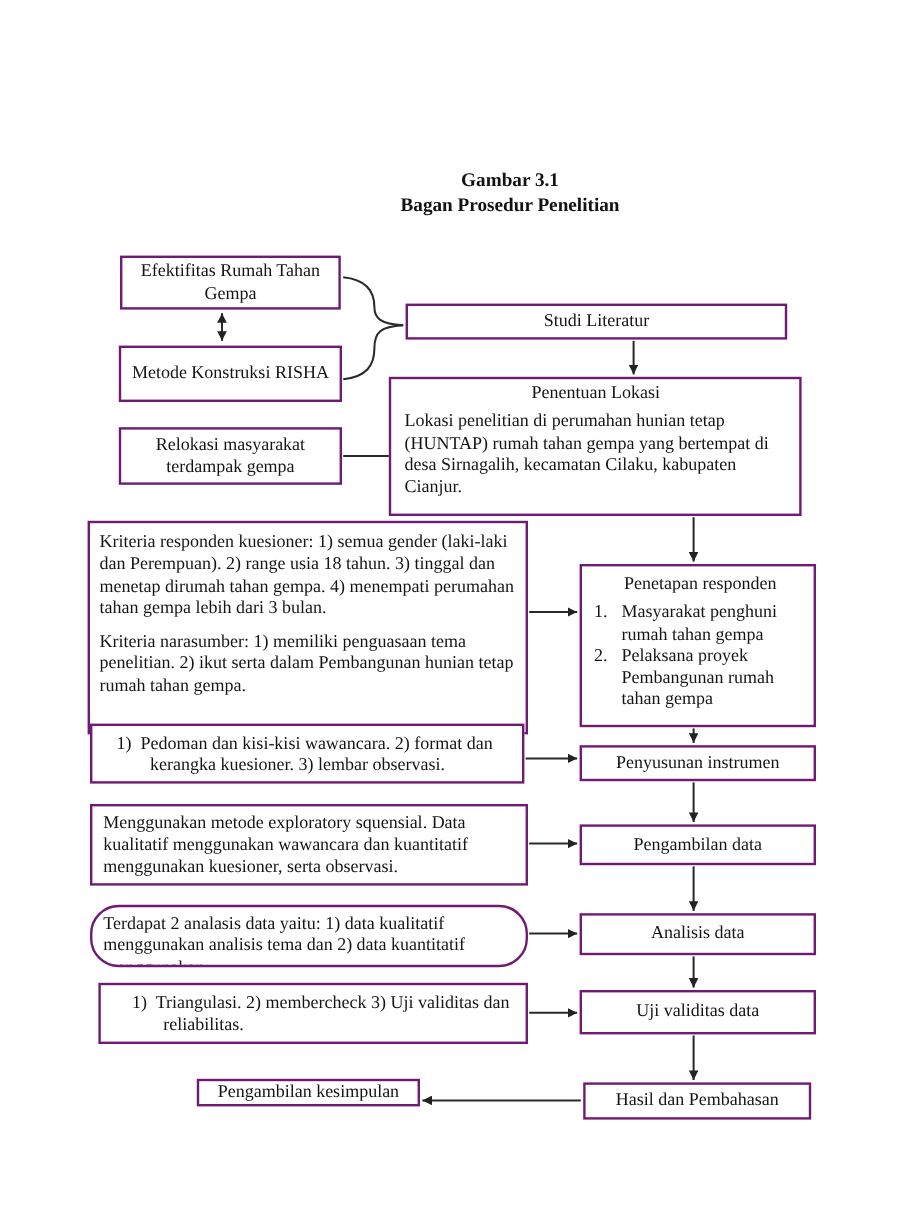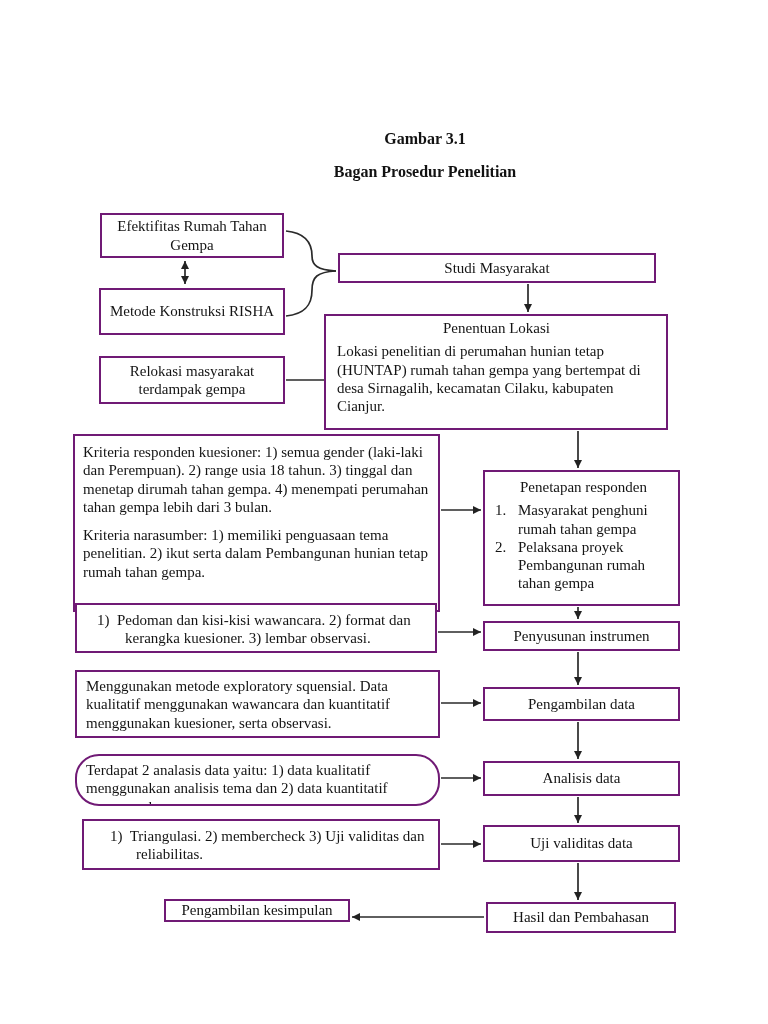--- a/index.html
+++ b/index.html
@@ -5,21 +5,21 @@
   html,body{margin:0;padding:0;background:#ffffff;}
   .page{
     position:relative;width:768px;height:1024px;background:#ffffff;overflow:hidden;
     font-family:"Liberation Serif","DejaVu Serif",serif;color:#111;
   }
   .connectors{position:absolute;left:0;top:0;width:768px;height:1024px;pointer-events:none;}
   .fig-title{
     position:absolute;left:95px;width:660px;text-align:center;
     font-weight:bold;font-size:16px;color:#121212;
   }
-  .t1{top:130px;}
+  .t1{top:142px;}
   .t2{top:163px;}
   .box{
     position:absolute;box-sizing:border-box;background:#fff;
     border:2px solid #701a75;font-size:15px;line-height:1.22;color:#141414;
   }
   .flex-center{display:flex;align-items:center;justify-content:center;text-align:center;}
   
   .b-efektifitas{left:100px;top:213px;width:184px;height:45px;}
   .b-metode{left:99px;top:288px;width:186px;height:47px;}
   .b-relokasi{left:99px;top:356px;width:186px;height:48px;}
@@ -91,21 +91,21 @@
 
   <div class="box flex-center b-metode">
     <span>Metode Konstruksi RISHA</span>
   </div>
 
   <div class="box flex-center b-relokasi">
     <span>Relokasi masyarakat terdampak gempa</span>
   </div>
 
   <div class="box flex-center b-studi">
-    <span>Studi Masyarakat</span>
+    <span>Studi Literatur</span>
   </div>
 
   <div class="box b-penentuan">
     <div class="node-title">Penentuan Lokasi</div>
     <div>Lokasi penelitian di perumahan hunian tetap (HUNTAP) rumah tahan gempa yang bertempat di desa Sirnagalih, kecamatan Cilaku, kabupaten Cianjur.</div>
   </div>
 
   <div class="box b-kriteria">
     <p class="para1">Kriteria responden kuesioner: 1) semua gender (laki-laki dan Perempuan). 2) range usia 18 tahun. 3) tinggal dan menetap dirumah tahan gempa. 4) menempati perumahan tahan gempa lebih dari 3 bulan.</p>
     <p class="para2">Kriteria narasumber: 1) memiliki penguasaan tema penelitian. 2) ikut serta dalam Pembangunan hunian tetap rumah tahan gempa.</p>

